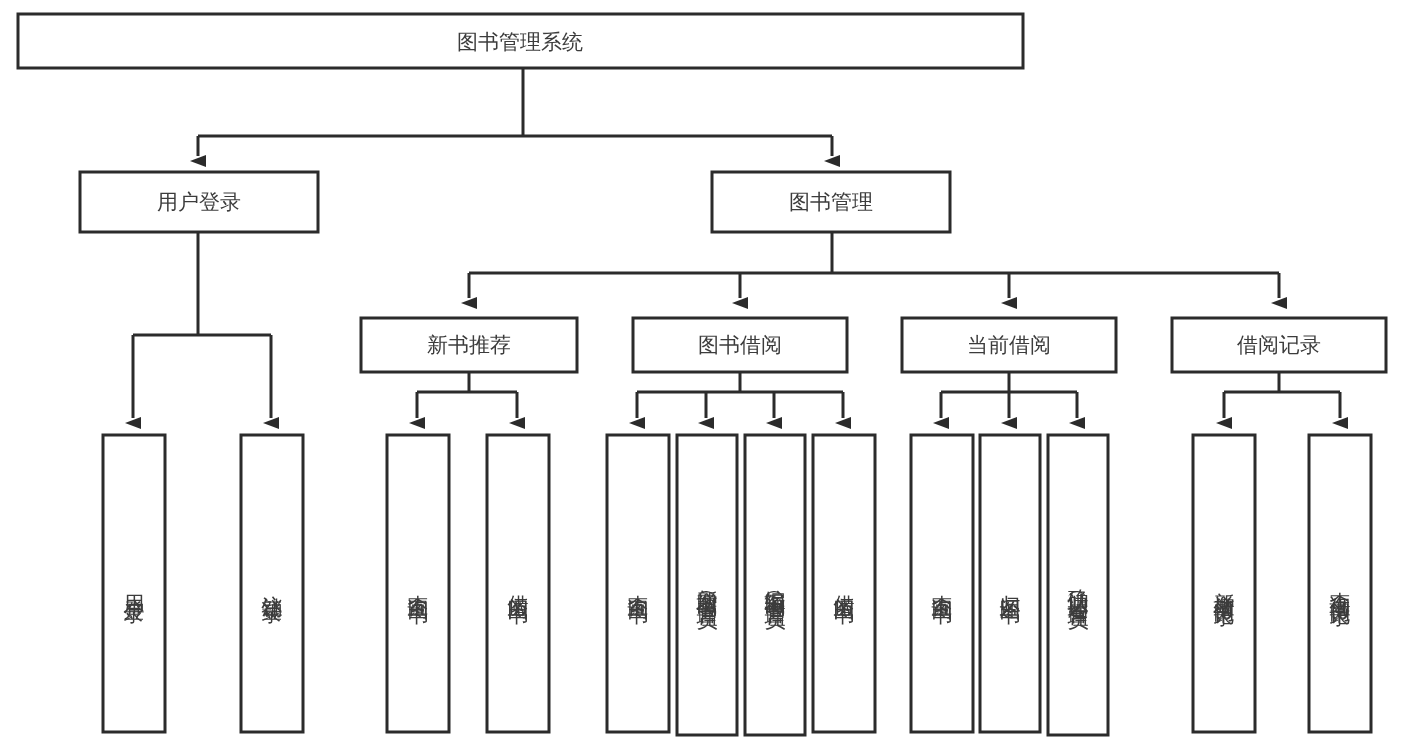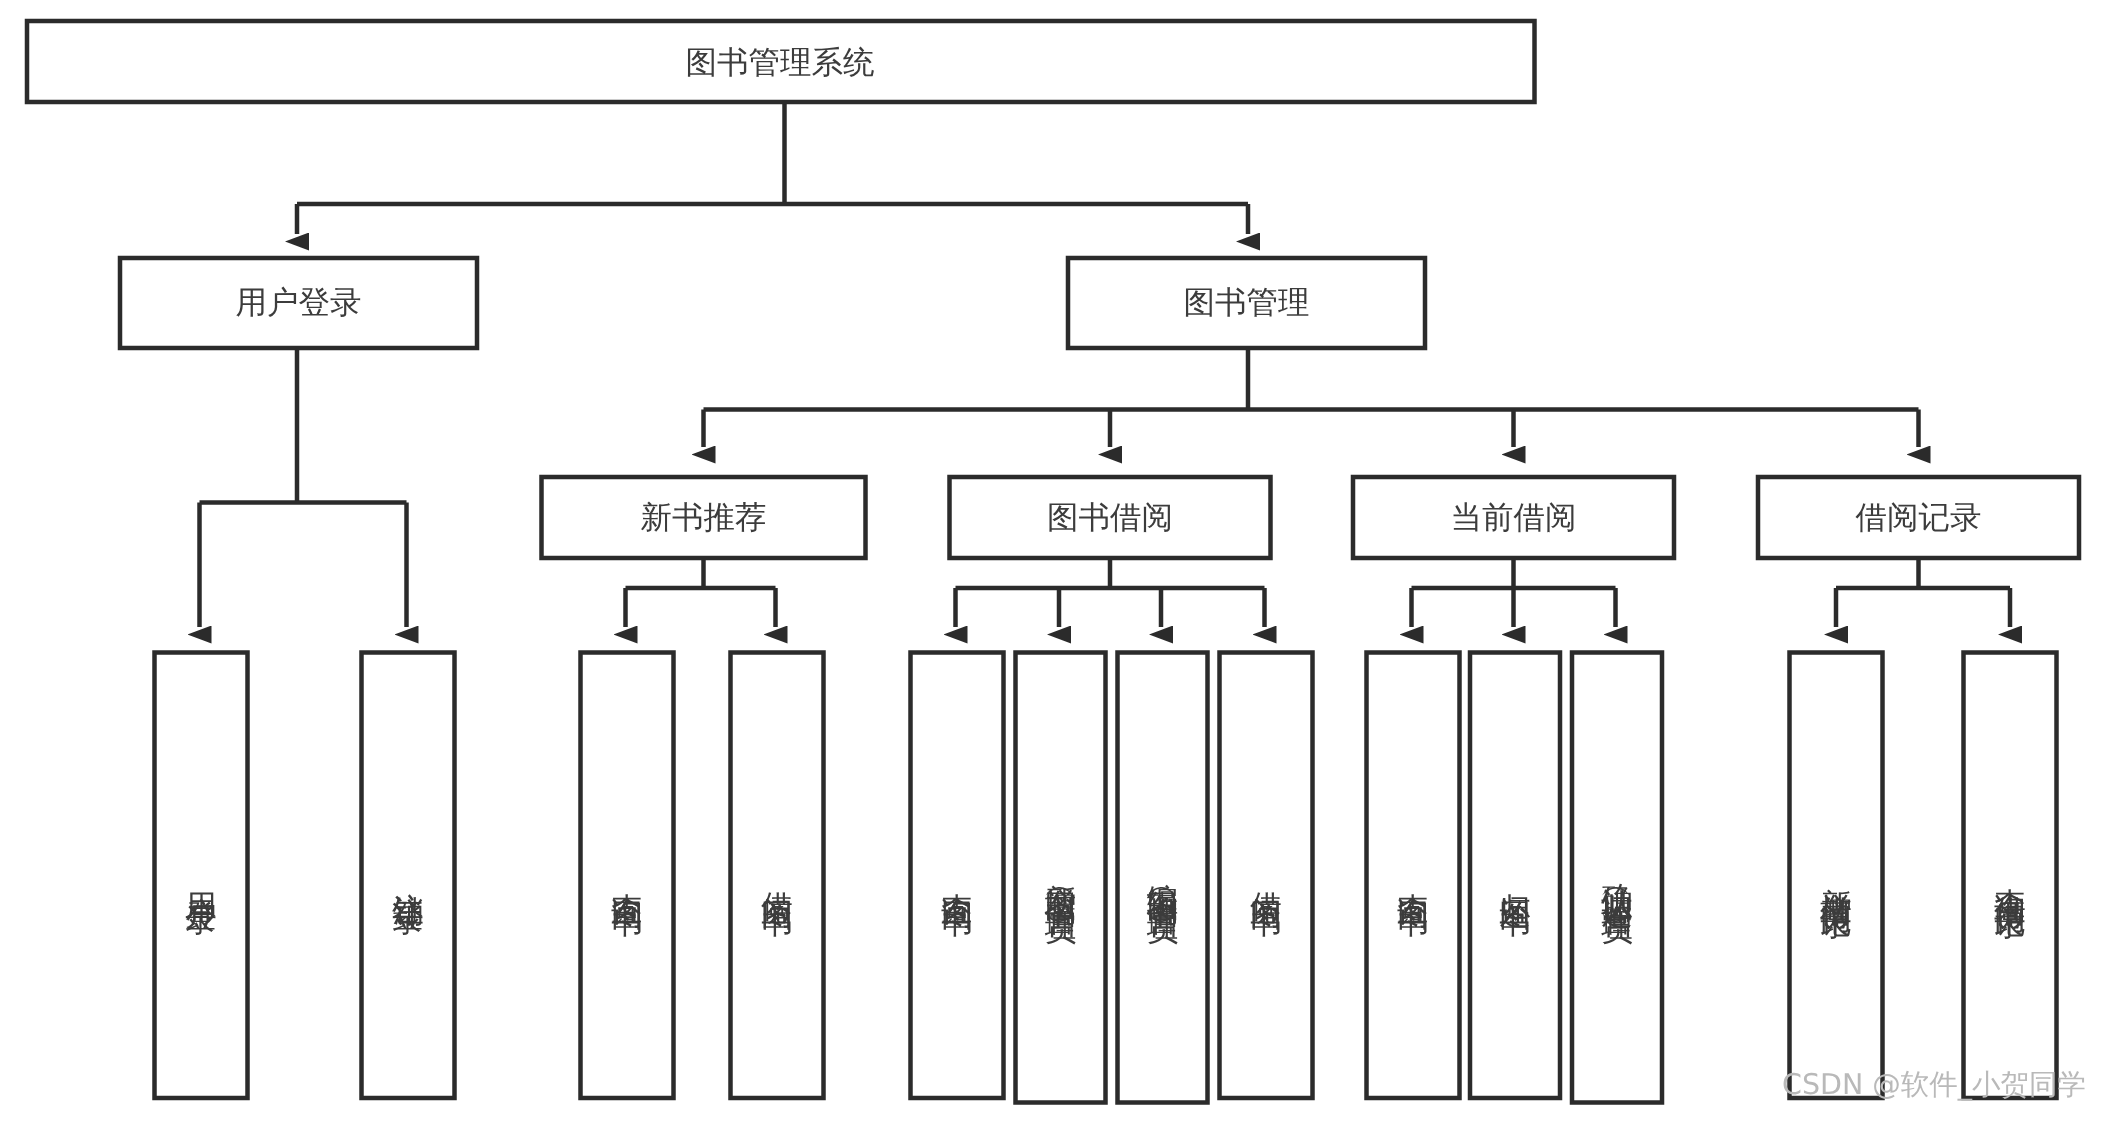--- a/index.html
+++ b/index.html
@@ -165,14 +165,13 @@
   <div class="vlabel" style="left:607px;top:435px;width:62px;height:297px;">查询图书</div>
   <div class="vlabel" style="left:677px;top:437px;width:60px;height:296px;">新增图书（管理员）</div>
   <div class="vlabel" style="left:745px;top:437px;width:60px;height:296px;">编辑图书（管理员）</div>
   <div class="vlabel" style="left:813px;top:435px;width:62px;height:297px;">借阅图书</div>
   <div class="vlabel" style="left:911px;top:435px;width:62px;height:297px;">查询图书</div>
   <div class="vlabel" style="left:980px;top:435px;width:60px;height:297px;">归还图书</div>
   <div class="vlabel" style="left:1048px;top:437px;width:60px;height:296px;">确认归还（管理员）</div>
   <div class="vlabel" style="left:1193px;top:437px;width:62px;height:293px;">新增借阅记录</div>
   <div class="vlabel" style="left:1309px;top:437px;width:62px;height:293px;">查询借阅记录</div>
 
-  <div class="watermark">CSDN @软件_小贺同学</div>
 </div>
 
 </body></html>

